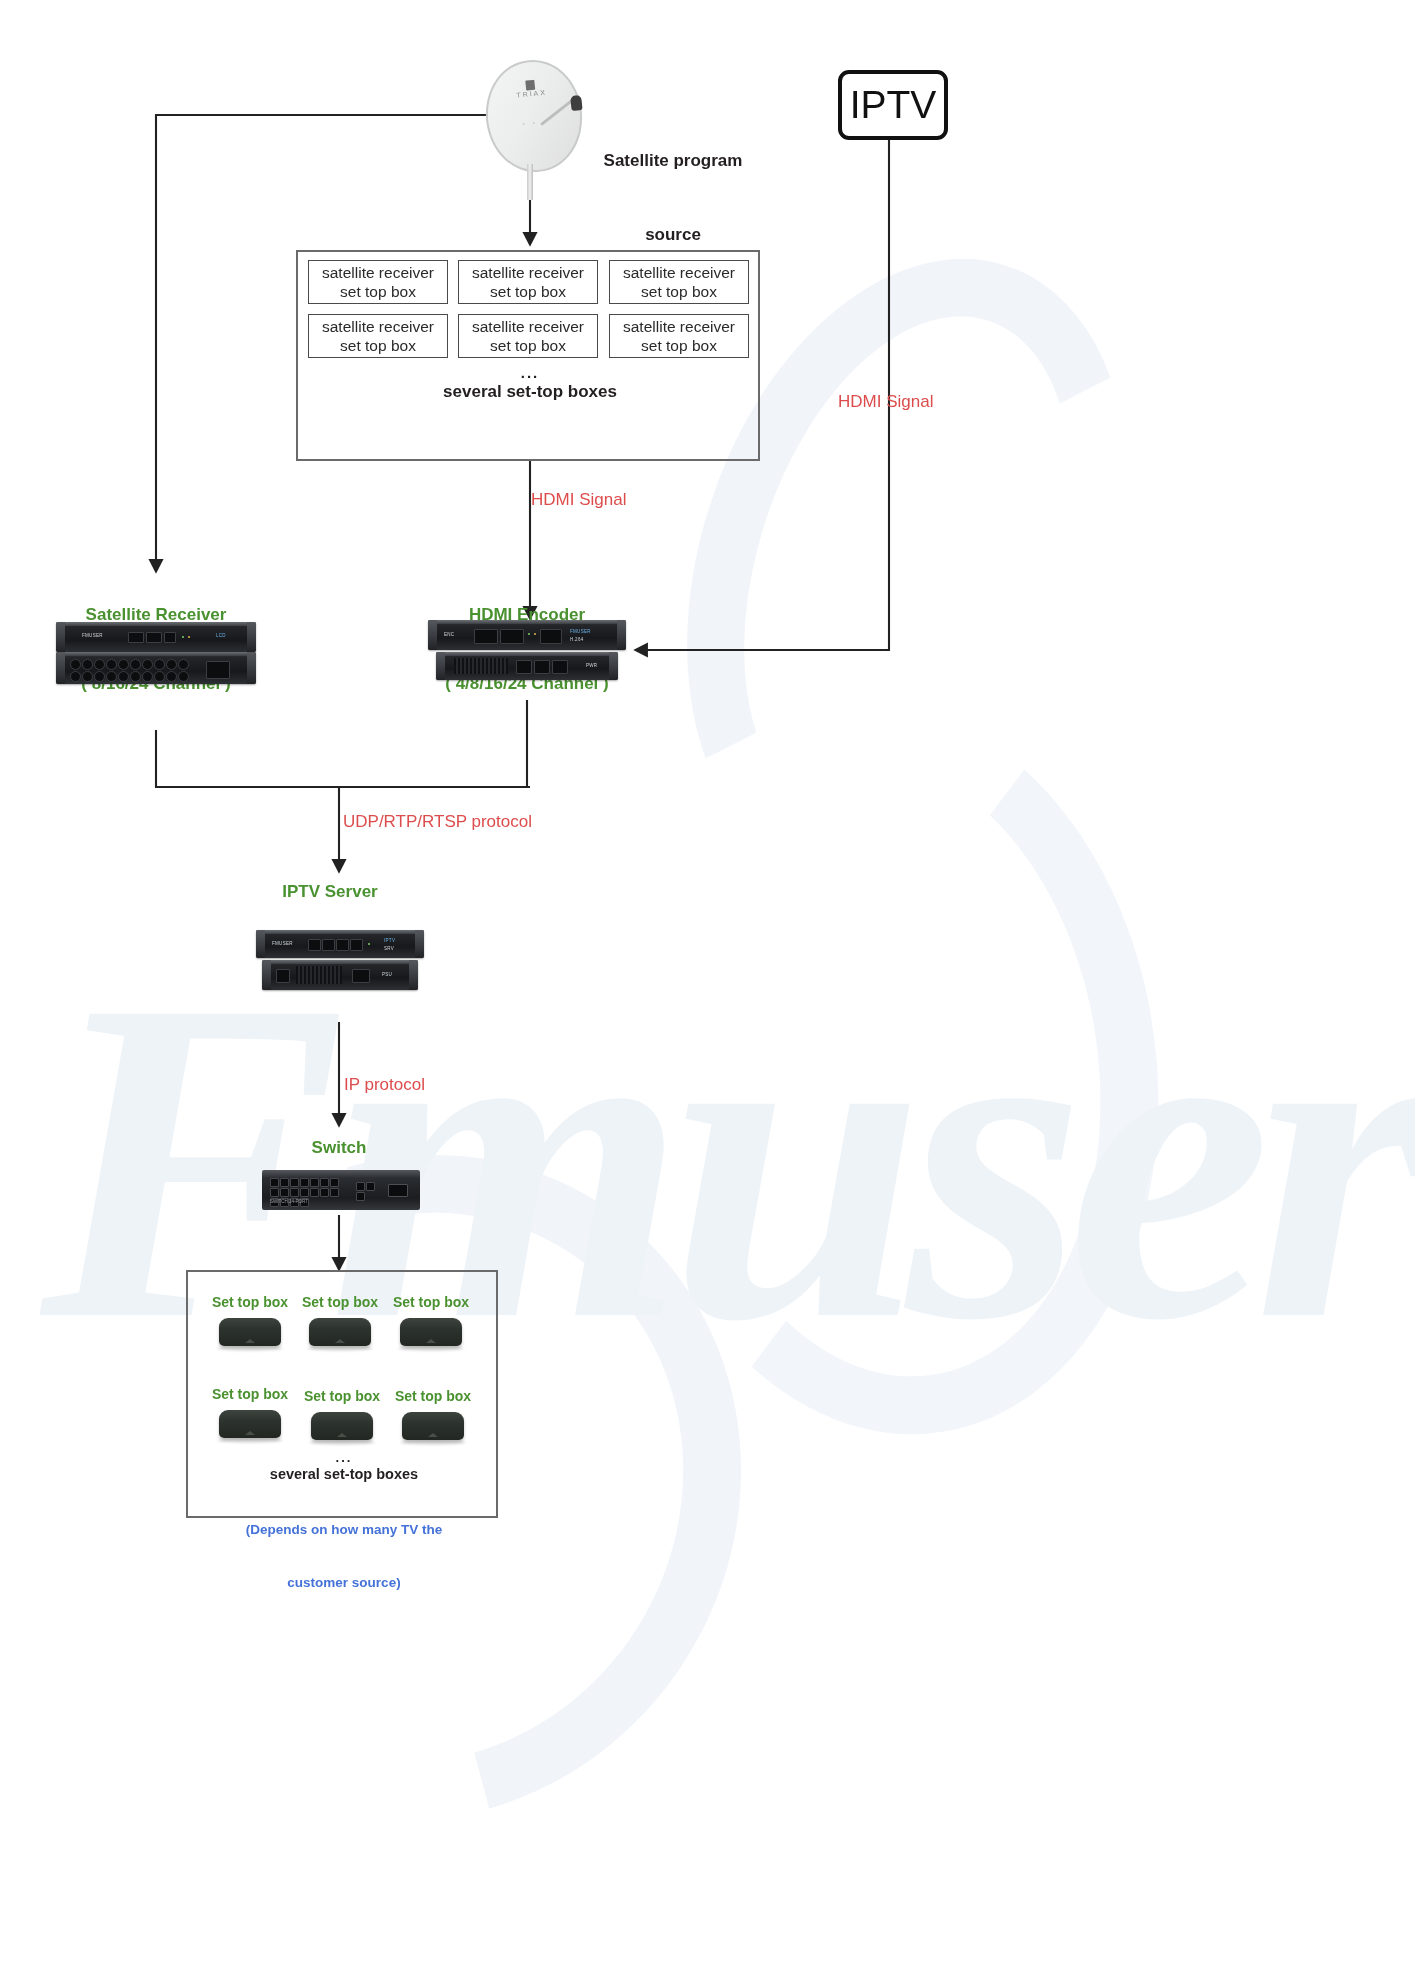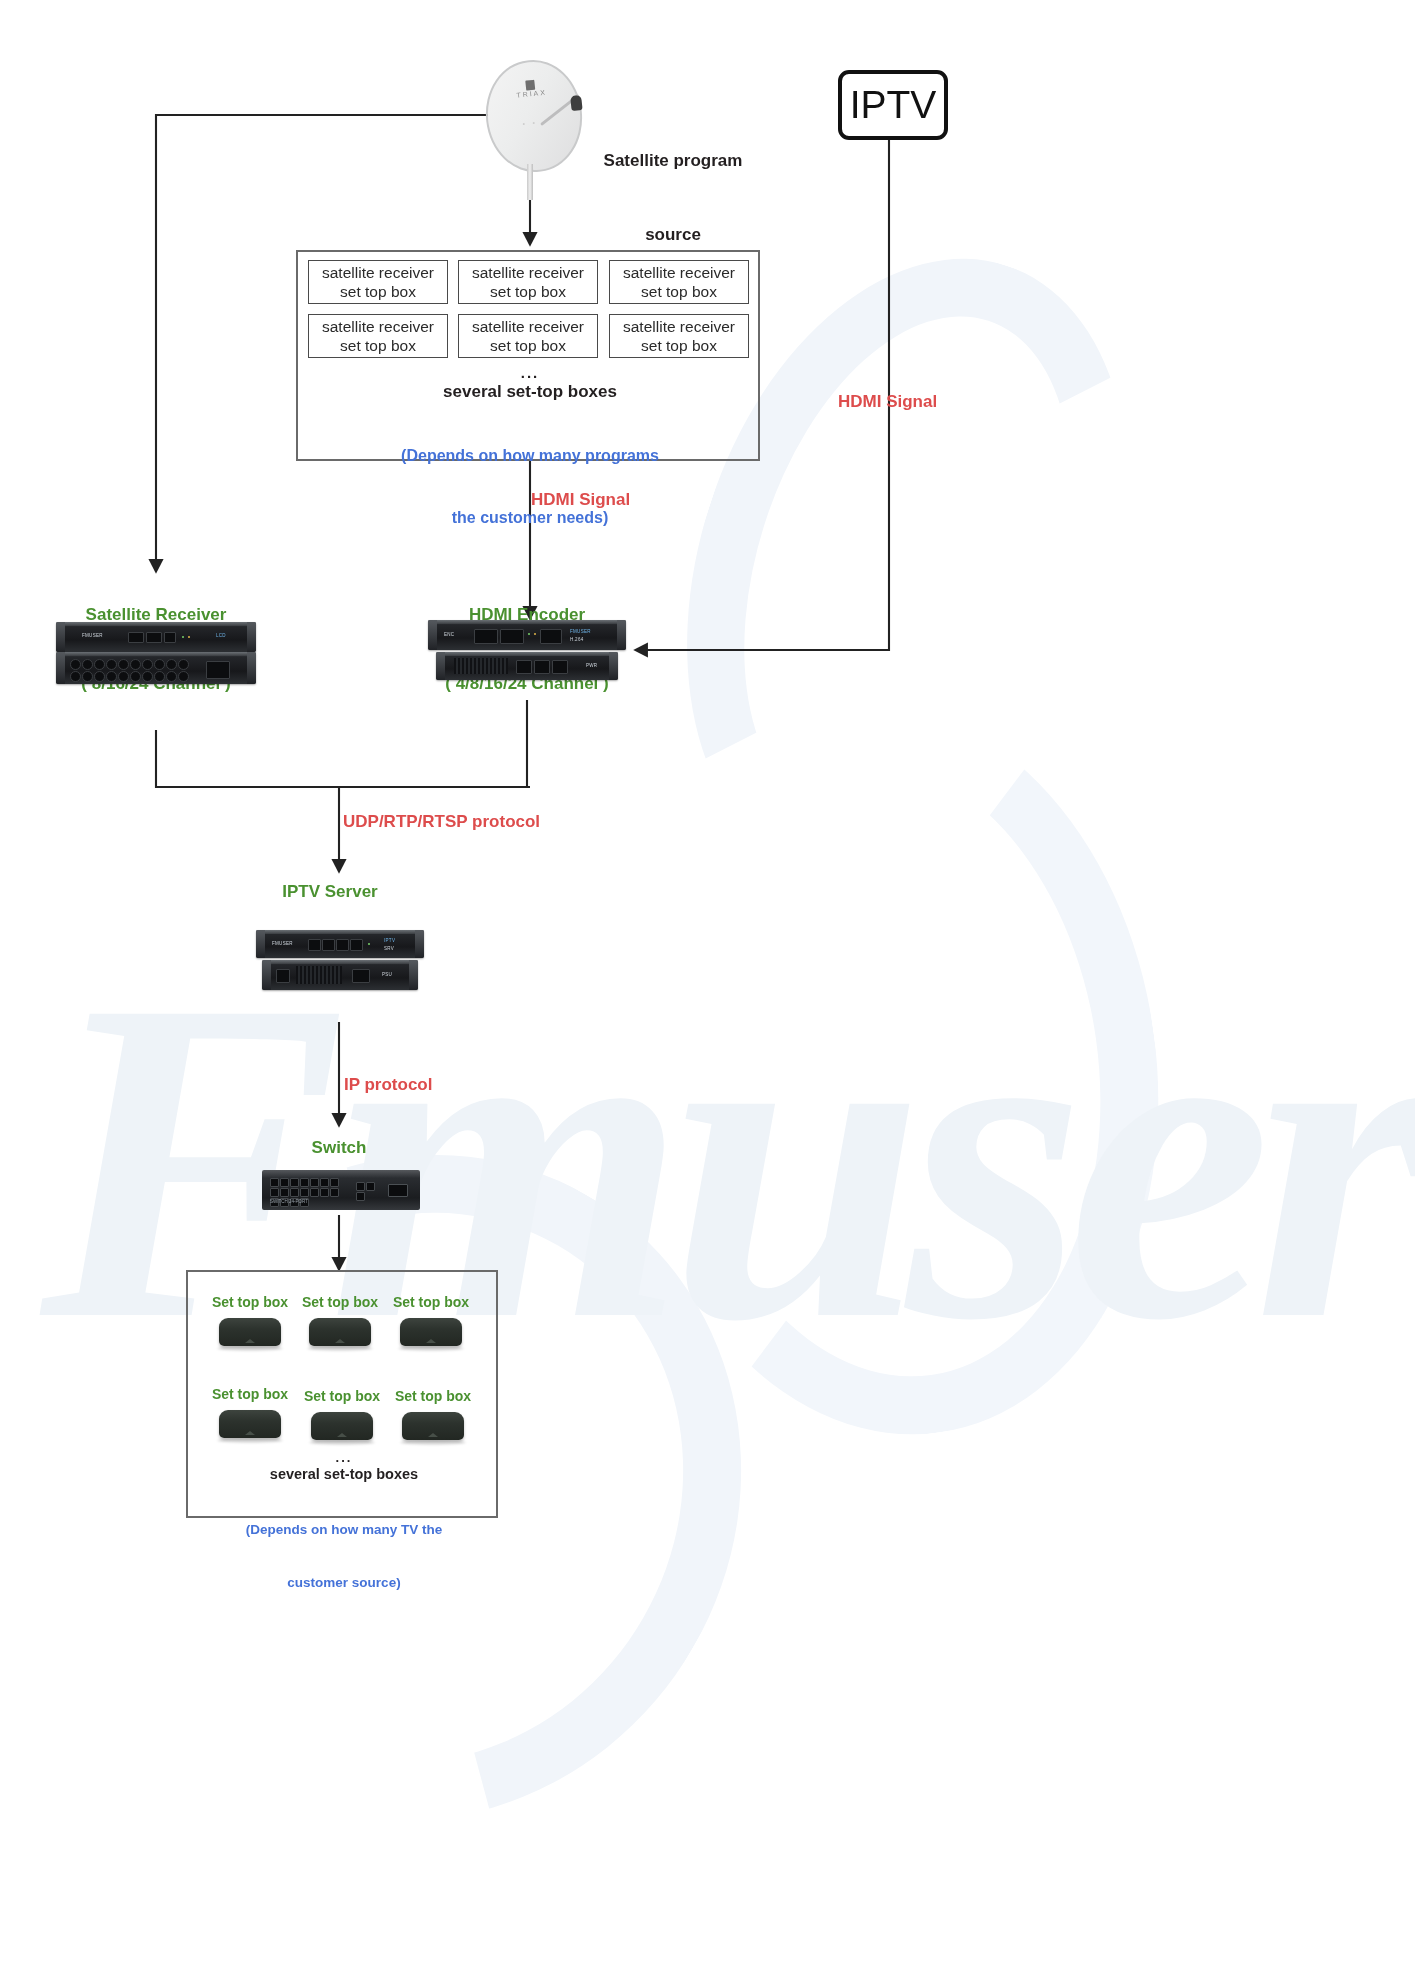--- a/index.html
+++ b/index.html
@@ -28,21 +28,21 @@
   .wm-s3{left:100px;top:1150px;width:520px;height:560px;transform:rotate(30deg);
          border-color:#f1f5fa #f1f5fa transparent transparent;}
 
   
   #wires{position:absolute;left:0;top:0;width:1415px;height:1963px;}
 
   
   .lbl{position:absolute;white-space:pre;}
   .t-dark{color:#231f20;font-weight:700;}
   .t-green{color:#4a9130;font-weight:700;}
-  .t-red{color:#dd4c4c;font-weight:700;}
+  .t-red{color:#dd4c4c;font-weight:400;}
   .t-blue{color:#4472d8;font-weight:700;}
   .ctr{text-align:center;}
 
   
   .dish-wrap{position:absolute;left:486px;top:60px;width:110px;height:110px;}
   .dish{
     position:absolute;left:0;top:0;width:92px;height:108px;
     background:linear-gradient(125deg,#f4f4f4 0%,#eceded 45%,#dededf 100%);
     border:2px solid #c9cacb;border-radius:49% 49% 49% 49%/50% 50% 50% 50%;
     transform:rotate(-6deg);
@@ -217,24 +217,20 @@
     </div>
     <div class="stb-cell" style="left:160px;top:62px;">
       <div><span>satellite receiver</span><br><span>set top box</span></div>
     </div>
     <div class="stb-cell" style="left:311px;top:62px;">
       <div><span>satellite receiver</span><br><span>set top box</span></div>
     </div>
 
     <div class="lbl t-dark ctr" style="left:82px;top:112px;width:300px;font-size:15px;letter-spacing:2px;">...</div>
     <div class="lbl t-dark ctr" style="left:82px;top:130px;width:300px;font-size:17px;">several set-top boxes</div>
-    <div class="lbl t-blue ctr" style="left:42px;top:152px;width:380px;font-size:16px;line-height:1.3;">
-      <div>(Depends on how many programs</div>
-      <div>the customer needs)</div>
-    </div>
   </div>
 
   <div class="lbl t-red" style="left:531px;top:490px;font-size:17px;">HDMI Signal</div>
   <div class="lbl t-red" style="left:838px;top:392px;font-size:17px;">HDMI Signal</div>
   <div class="lbl t-red" style="left:343px;top:812px;font-size:17px;">UDP/RTP/RTSP protocol</div>
   <div class="lbl t-red" style="left:344px;top:1075px;font-size:17px;">IP protocol</div>
 
   <div class="lbl t-green ctr" style="left:36px;top:558px;width:240px;font-size:17px;line-height:1.35;">
     <div>Satellite Receiver</div>
     <div>( 8/16/24 Channel )</div>

